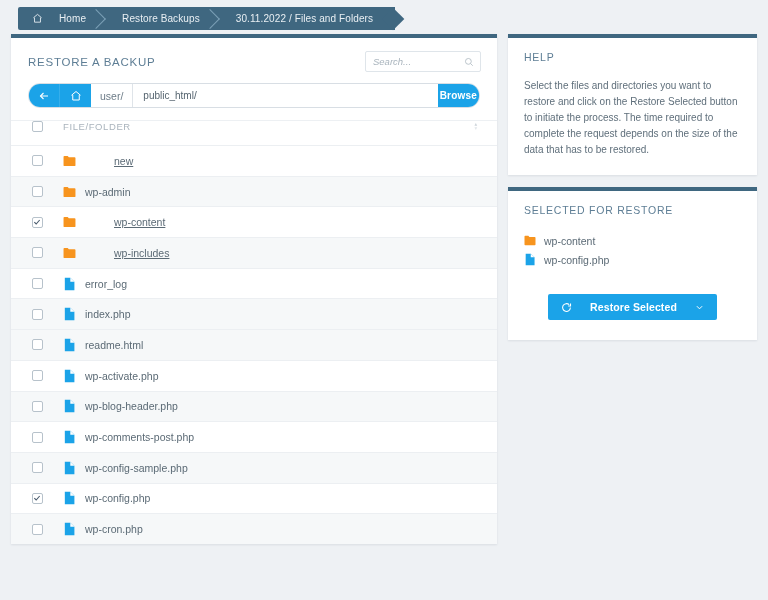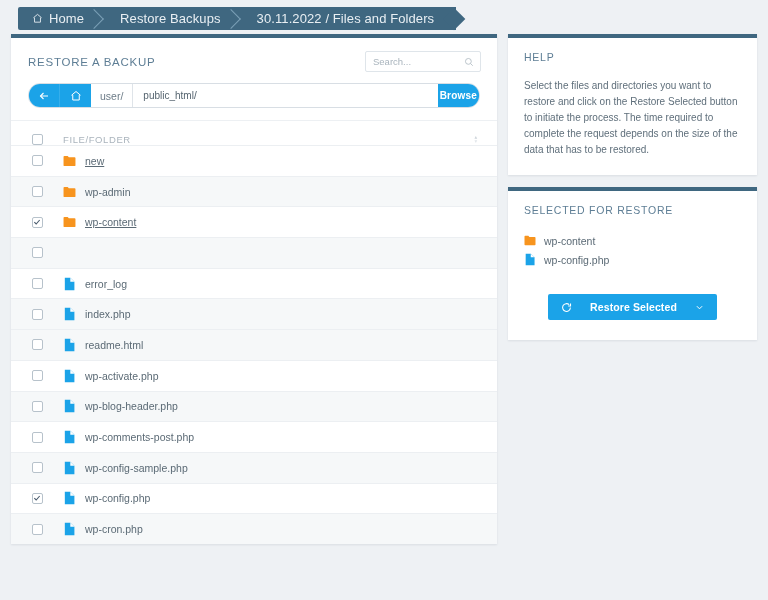--- a/index.html
+++ b/index.html
@@ -28,24 +28,24 @@
   .crumbs {
     display: flex;
     height: 23px;
     background: #3f6780;
     border-radius: 2px 0 0 2px;
   }
   .crumb {
     position: relative;
     display: flex;
     align-items: center;
-    gap: 6px;
+    gap: 16px;
     padding: 0 16px 0 14px;
     color: #e9eff3;
-    font-size: 13px;
+    font-size: 10px;
     white-space: nowrap;
     letter-spacing: .1px;
   }
   .crumb + .crumb { padding-left: 20px; }
   .crumb::after {
     content: "";
     position: absolute;
     right: -1px;
     top: 50%;
     width: 13px;
@@ -110,20 +110,21 @@
   .search-box input {
     width: 100%;
     height: 100%;
     border: 0;
     outline: 0;
     background: transparent;
     padding: 0 20px 0 7px;
     font-family: "Liberation Sans", sans-serif;
     font-size: 9.5px;
     color: #6b7b88;
+    font-style: italic;
   }
   .search-box input::placeholder { color: #a9b4bd; }
   .search-ico {
     position: absolute;
     right: 6px;
     top: 50%;
     transform: translateY(-50%);
     width: 10px;
     height: 10px;
   }
@@ -176,21 +177,21 @@
     font-size: 10px;
     font-weight: bold;
     padding: 0 2px;
     cursor: pointer;
     letter-spacing: .2px;
   }
 
   
   .list-head {
     display: flex;
-    align-items: flex-end;
+    align-items: flex-start;
     height: 25px;
     padding: 0 16px 0 0;
     border-top: 1px solid #edf0f3;
   }
   .cb-cell {
     width: 52px;
     display: flex;
     align-items: center;
     justify-content: center;
     flex: none;
@@ -225,20 +226,21 @@
   .file-ico { width: 13px; height: 14px; flex: none; margin-right: 9px; }
   .row-name {
     font-size: 10.5px;
     color: #5b6a75;
     white-space: nowrap;
   }
   .row-name.link {
     text-decoration: underline;
     color: #5b6a75;
     cursor: pointer;
+    margin-left: 29px;
   }
   .name-cell { display: flex; align-items: center; flex: 1; min-width: 0; }
 
   
   .side-head {
     color: #5e7e95;
     font-size: 10.5px;
     letter-spacing: .75px;
     padding: 13px 16px 0 16px;
   }
@@ -385,20 +387,26 @@
               <svg class="file-ico" viewBox="0 0 24 22">
                 <path fill="#f7941e" d="M1 3.2A1.6 1.6 0 0 1 2.6 1.6h6.1l2.1 2.4h10.6A1.6 1.6 0 0 1 23 5.6v13.2a1.6 1.6 0 0 1-1.6 1.6H2.6A1.6 1.6 0 0 1 1 18.8z"></path>
               </svg>
               <span class="row-name link">wp-content</span>
             </div>
           </div>
           <div class="row alt">
             <div class="cb-cell">
               <span class="cb"></span>
             </div>
+            <div class="name-cell">
+              <svg class="file-ico" viewBox="0 0 24 22">
+                <path fill="#f7941e" d="M1 3.2A1.6 1.6 0 0 1 2.6 1.6h6.1l2.1 2.4h10.6A1.6 1.6 0 0 1 23 5.6v13.2a1.6 1.6 0 0 1-1.6 1.6H2.6A1.6 1.6 0 0 1 1 18.8z"></path>
+              </svg>
+              <span class="row-name link">wp-includes</span>
+            </div>
           </div>
           <div class="row">
             <div class="cb-cell">
               <span class="cb"></span>
             </div>
             <div class="name-cell">
               <svg class="file-ico" viewBox="0 0 20 24">
                 <path fill="#1ba3e8" d="M2 1.2h9.4L18.4 8v14.8H2z"></path>
                 <path fill="#ffffff" d="M11.4 1.2L18.4 8h-7z"></path>
               </svg>

